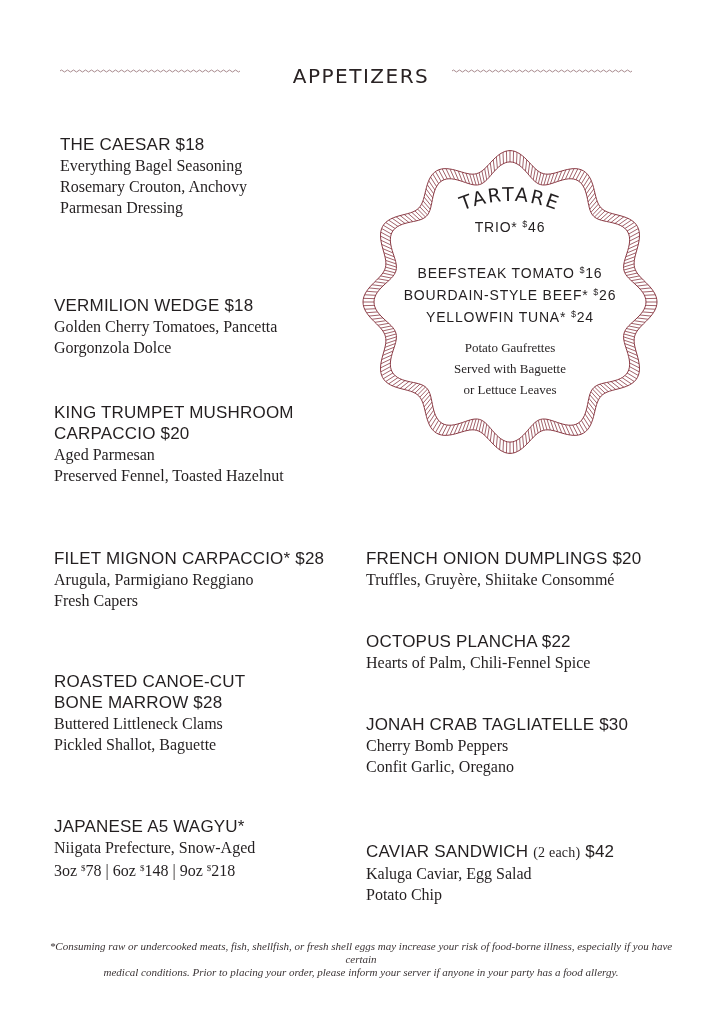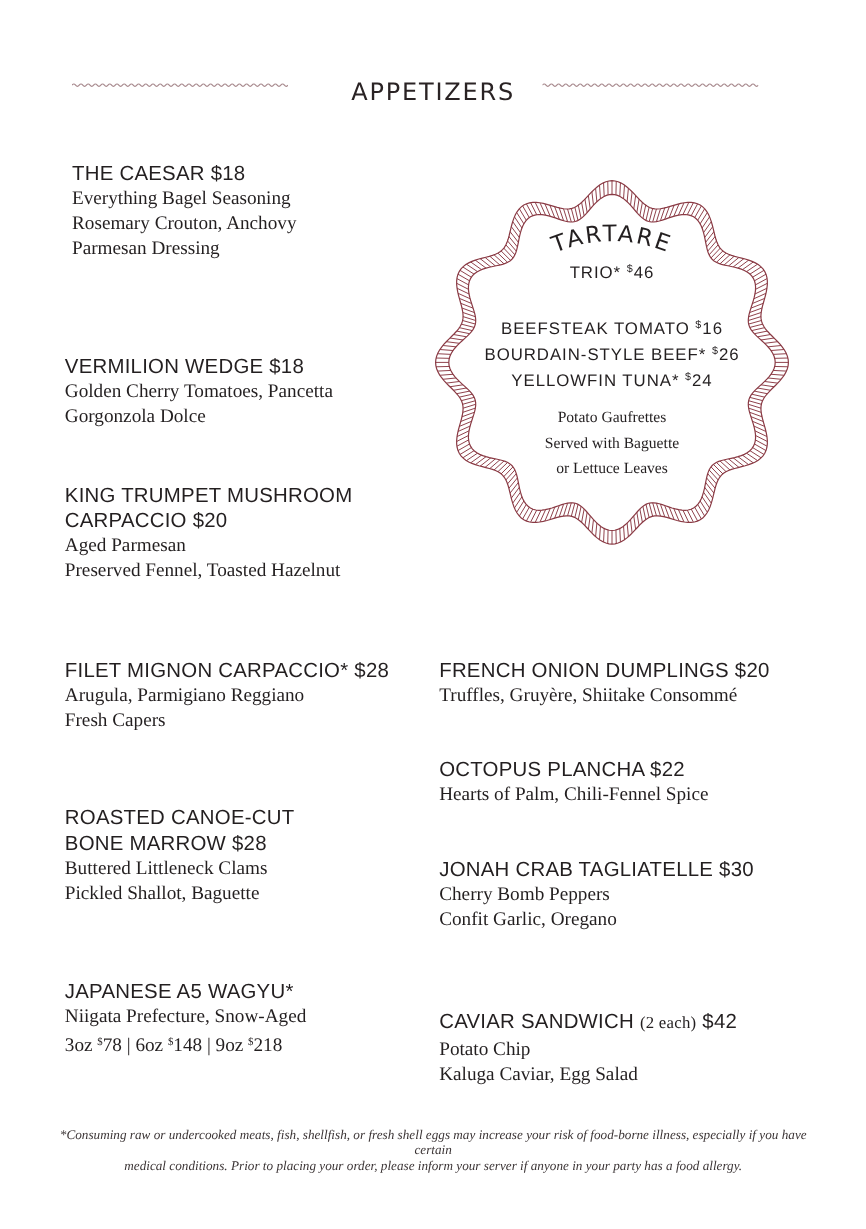--- a/index.html
+++ b/index.html
@@ -392,20 +392,20 @@
 <div class="item" style="left:366px;width:300px;top:714px;">
   <div class="name">JONAH CRAB TAGLIATELLE $30</div>
   <div class="desc">Cherry Bomb Peppers</div>
   <div class="desc">Confit Garlic, Oregano</div>
 </div>
 
 <div class="item" style="left:366px;width:300px;top:816px;margin-top:25px;">
   <div class="name">
     <span>CAVIAR SANDWICH</span> <span class="small">(2 each)</span> <span>$42</span>
   </div>
+  <div class="desc">Kaluga Caviar, Egg Salad</div>
   <div class="desc">Potato Chip</div>
-  <div class="desc">Kaluga Caviar, Egg Salad</div>
 </div>
 
 <div class="footer">
   <div>*Consuming raw or undercooked meats, fish, shellfish, or fresh shell eggs may increase your risk of food-borne illness, especially if you have certain</div>
   <div>medical conditions. Prior to placing your order, please inform your server if anyone in your party has a food allergy.</div>
 </div>
 
 </body></html>

